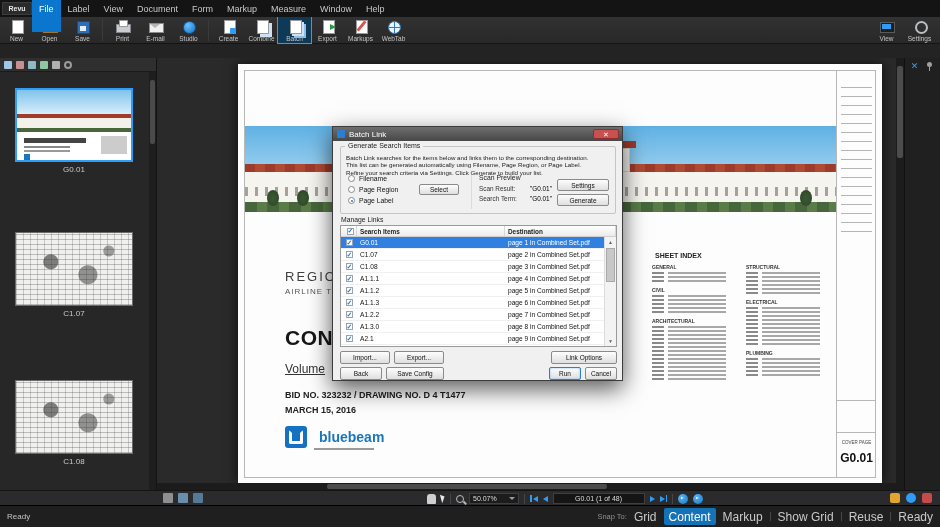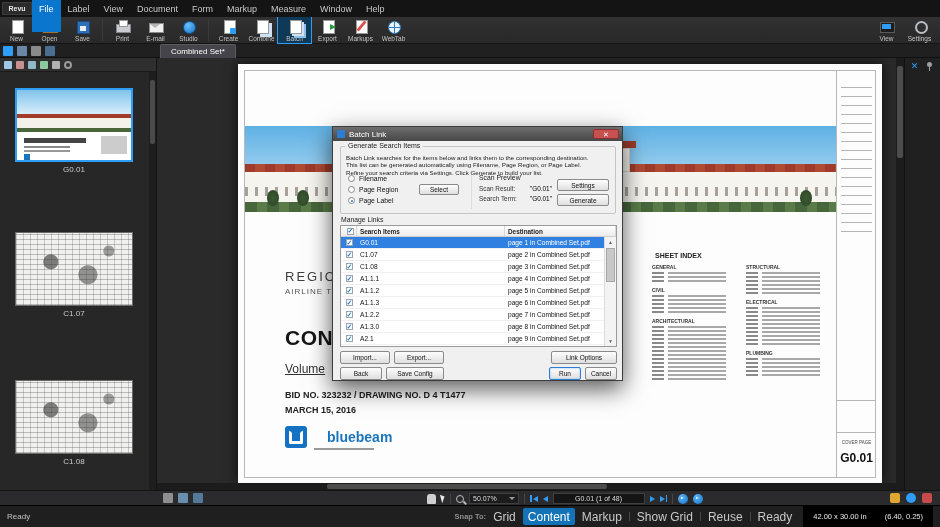--- a/index.html
+++ b/index.html
@@ -106,21 +106,21 @@
   .rb-windows { position:absolute; left:0; right:0; bottom:16px; height:9px; background:repeating-linear-gradient(90deg, rgba(70,60,50,.45) 0 3px, transparent 3px 10px); }
   .rb-hedge { position:absolute; left:0; right:0; bottom:0; height:10px; background:repeating-linear-gradient(90deg,#47663c 0 12px,#5a7c49 12px 22px); }
   .rb-tree { position:absolute; width:12px; height:16px; border-radius:50%; background:radial-gradient(#3c5a33,#2c4426); bottom:6px; }
 
   .pg-title { position:absolute; left:47px; top:205px; font-size:13px; letter-spacing:2px; color:#3f3f3f; }
   .pg-subtitle { position:absolute; left:47px; top:223px; font-size:8px; letter-spacing:1px; color:#555; }
   .pg-heading { position:absolute; left:47px; top:262px; font-size:21px; font-weight:bold; color:#161616; letter-spacing:.5px; }
   .pg-volume { position:absolute; left:47px; top:298px; font-size:12px; color:#333;text-decoration:underline; }
   .pg-bid { position:absolute; left:47px; top:326px; font-size:9px; font-weight:bold; color:#222; }
   .pg-date { position:absolute; left:47px; top:341px; font-size:9px; font-weight:bold; color:#222; }
-  .brand { position:absolute; left:47px; top:362px; display:flex; align-items:center; gap:20px; }
+  .brand { position:absolute; left:47px; top:362px; display:flex; align-items:center; gap:12px; }
   .brand-mark { width:22px; height:22px; background:#1571c2; border-radius:3px; position:relative; }
   .brand-mark::after { content:""; position:absolute; inset:4px; border:3px solid #fff; border-radius:2px; border-top-color:transparent; }
   .brand-name { font-size:14px; font-weight:bold; color:#1b75bc; }
   .brand-rule { position:absolute; left:76px; top:384px; width:60px; height:2px; background:#9a9a9a; }
 
   .sheet-index-title { position:absolute; left:417px; top:188px; font-size:7px; font-weight:bold; color:#222; }
   .idx-col { position:absolute; top:200px; width:88px; }
   .idx-col1 { left:414px; } .idx-col2 { left:508px; }
   .idx-section { margin-bottom:5px; }
   .idx-header { font-size:5px; font-weight:bold; color:#333; margin-bottom:2px; }
@@ -231,21 +231,21 @@
   .nav-right .mini-ic { width:10px; height:10px; border-radius:2px; }
   .nav-right .mini-ic:nth-child(1){ background:#e0a62f; }
   .nav-right .mini-ic:nth-child(2){ background:#2e9df7; border-radius:50%; }
   .nav-right .mini-ic:nth-child(3){ background:#c74a4a; }
 
   
   .statusbar { position:absolute; left:0; top:505px; width:940px; height:22px; background:#1f1f1f; border-top:1px solid #000; display:flex; align-items:center; padding:0 7px; }
   .sb-ready { color:#c3c3c3; font-size:8px; }
   .sb-spacer { flex:1; }
   .sb-right { display:flex; align-items:center; gap:7px; height:100%; }
-  .sb-label { color:#8f8f8f; font-size:7.5px; font-weight:bold;margin-left:21px; }
+  .sb-label { color:#8f8f8f; font-size:7.5px; font-weight:normal;margin-left:21px; }
   .sb-item { color:#c9c9c9; font-size:12px;text-align:center; }
   .sb-item.pill { background:#1473b6; color:#fff; padding:1.5px 5px; border-radius:2px; }
   .sb-sep { width:1px; height:9px; background:#474747; }
   .dim-box { background:#000; height:100%; display:flex; align-items:center; gap:18px; padding:0 10px; margin-left:4px; }
   .dim-text { color:#e8e8e8; font-size:7.5px; }
 </style>
 </head>
 <body>
 
 <div class="app">
@@ -321,31 +321,20 @@
       <div class="tb-btn">
         <div class="tb-ico ic-view-icon"></div>
         <div class="tb-label">View</div>
       </div>
       <div class="tb-btn">
         <div class="tb-ico ic-settings-icon"></div>
         <div class="tb-label">Settings</div>
       </div>
     </div>
 
-  <div class="tabrow">
-    <div class="tab-left-icons" id="tabLeftIcons">
-        <span class="mini-ic"></span>
-        <span class="mini-ic"></span>
-        <span class="mini-ic"></span>
-        <span class="mini-ic"></span>
-      </div>
-    <div class="doc-tab">
-      <span>Combined Set*</span>
-    </div>
-  </div>
 
   <div class="thumb-panel">
     <div class="thumb-toolbar" id="thumbToolbar">
         <span class="mini-ic"></span>
         <span class="mini-ic"></span>
         <span class="mini-ic"></span>
         <span class="mini-ic"></span>
         <span class="mini-ic"></span>
         <span class="mini-ic"></span>
       </div>
@@ -797,20 +786,16 @@
       <span class="sb-label">Snap To:</span>
       <span class="sb-item">Grid</span>
       <span class="sb-item pill">Content</span>
       <span class="sb-item">Markup</span>
       <span class="sb-sep"></span>
       <span class="sb-item">Show Grid</span>
       <span class="sb-sep"></span>
       <span class="sb-item">Reuse</span>
       <span class="sb-sep"></span>
       <span class="sb-item">Ready</span>
-      <span class="dim-box">
-        <span class="dim-text">42.00 x 30.00 in</span>
-        <span class="dim-text">(6.40, 0.25)</span>
-      </span>
     </div>
   </div>
 
 </div>
 
 </body></html>

